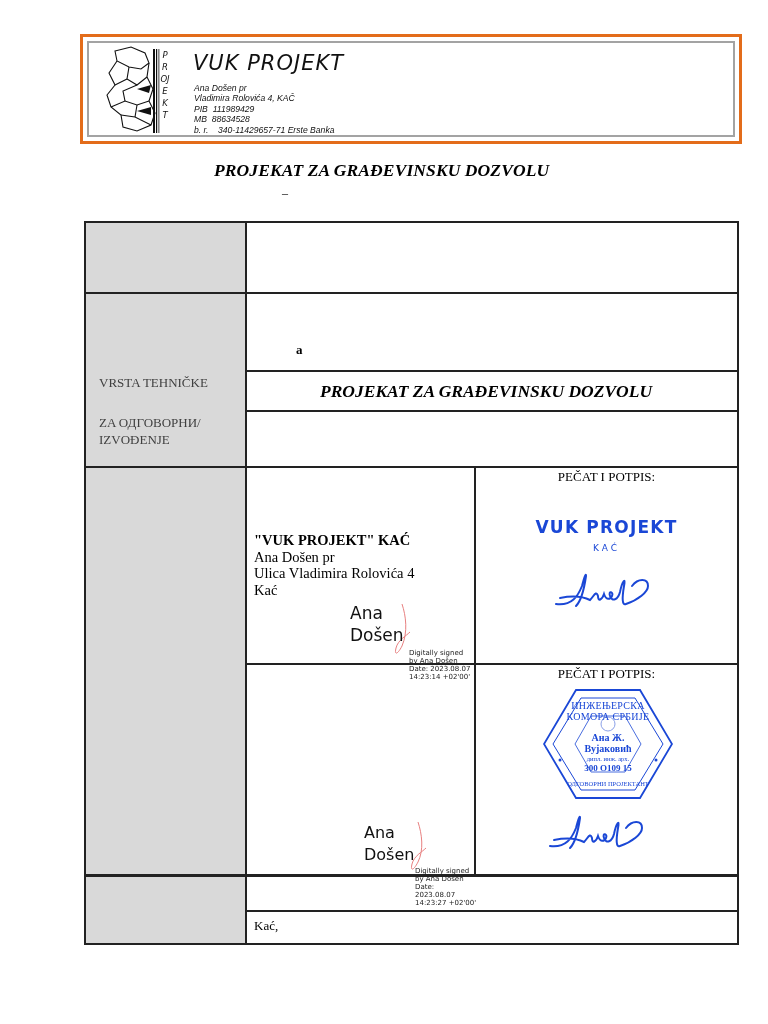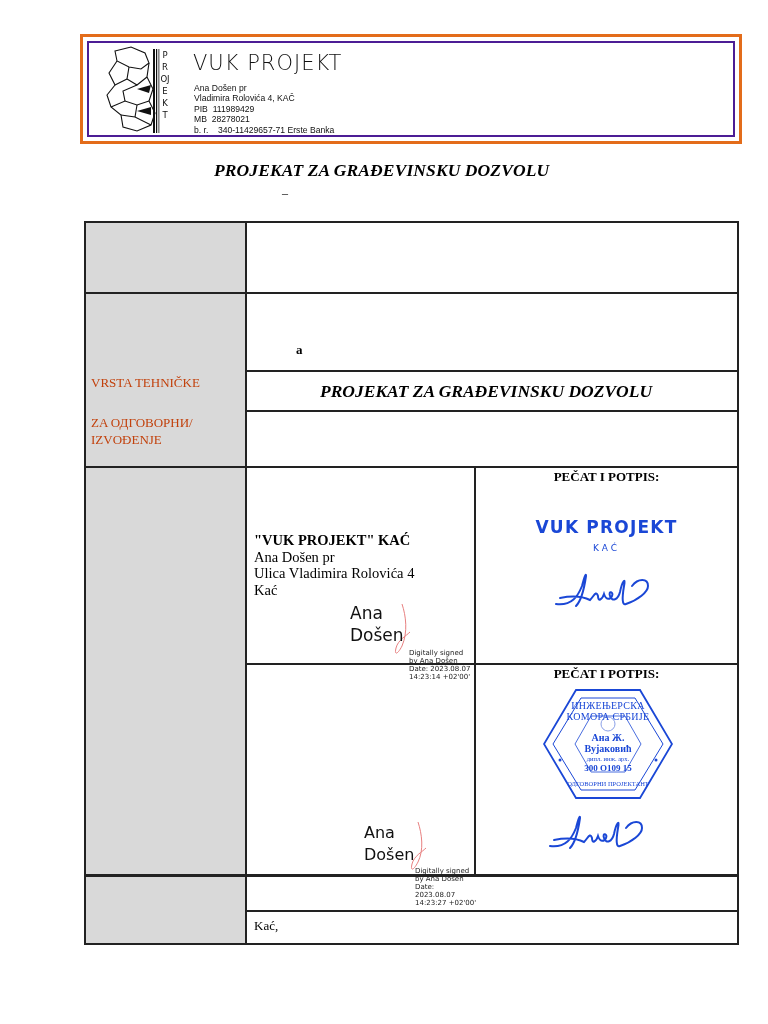--- a/index.html
+++ b/index.html
@@ -9,21 +9,22 @@
     overflow: hidden;
   }
   .abs { position: absolute; }
   
   .frame-outer {
     position: absolute; left: 80px; top: 34px; width: 656px; height: 104px;
     border: 3px solid #e36c1a;
   }
   .frame-inner {
     position: absolute; left: 4px; top: 4px; right: 4px; bottom: 4px;
-    border: 2px solid #4c1d95;
+    border: 2px solid #a3a3a3;
+    font-style: italic;
   }
   .logo { position: absolute; left: 12px; top: 2px; width: 72px; height: 90px; }
   .brand-name {
     position: absolute; left: 104px; top: 8px;
     font-family: "DejaVu Sans", sans-serif; font-weight: 300; font-size: 21px;
     letter-spacing: 1px; color: #111; transform: scaleY(1.05);
   }
   .brand-lines {
     position: absolute; left: 105px; top: 40px;
     font-family: "Liberation Sans", sans-serif; font-size: 8.6px; line-height: 10.4px; color: #111;
@@ -34,29 +35,29 @@
     padding-left: 214px; box-sizing: border-box;
     font-weight: bold; font-style: italic; font-size: 17.5px; letter-spacing: 0.1px;
   }
   .dash { position: absolute; left: 282px; top: 186px; font-size: 12px; }
   
   .cell { position: absolute; box-sizing: border-box; }
   .gray { background: #d9d9d9; }
   .hl { position: absolute; height: 1.5px; background: #222; }
   .vl { position: absolute; width: 1.5px; background: #222; }
   .label {
-    font-size: 13px; line-height: 17px; color: #c2410c;
+    font-size: 13px; line-height: 17px; color: #404040; margin-left: 8px;
   }
   .big-title {
     font-weight: bold; font-style: italic; font-size: 17.5px;
   }
   .body-text { font-size: 14.5px; line-height: 16.5px; }
   .sig-name { font-family: "DejaVu Sans", sans-serif; font-size: 17px; line-height: 22px; color: #111; }
   .sig-meta { font-family: "DejaVu Sans", sans-serif; font-size: 7px; line-height: 8px; color: #222; margin-top: 41px; }
-  .stamp-head { font-size: 13px; text-align: center; font-weight: bold; }
+  .stamp-head { font-size: 13px; text-align: center; }
   .blue { color: #1a47d6; }
 </style>
 </head>
 <body>
 
 <div class="frame-outer">
   <div class="frame-inner">
     <svg class="logo" viewBox="0 0 72 90">
       <g fill="none" stroke="#111" stroke-width="1.1">
         <path d="M14 6 L30 2 L44 8 L48 18 L40 24 L28 22 L16 16 Z"></path>
@@ -73,21 +74,21 @@
       <rect x="52" y="4" width="2" height="84" fill="#111"></rect>
       <rect x="55" y="4" width="1.2" height="84" fill="#111"></rect>
       <rect x="57.5" y="4" width="0.8" height="84" fill="#111"></rect>
     </svg>
     <div class="abs" style="left:71px; top:6px; width:10px; font-family:'DejaVu Sans',sans-serif; font-size:8.5px; line-height:12px; text-align:center; color:#111; word-break:break-all;">PROJEKT</div>
     <div class="brand-name">VUK PROJEKT</div>
     <div class="brand-lines">
       <div>Ana Došen pr</div>
       <div>Vladimira Rolovića 4, KAČ</div>
       <div style="white-space:pre;">PIB  111989429</div>
-      <div style="white-space:pre;">MB  28278021</div>
+      <div style="white-space:pre;">MB  88634528</div>
       <div style="white-space:pre;">b. r.    340-11429657-71 Erste Banka</div>
     </div>
   </div>
 </div>
 
 <div class="doc-title">PROJEKAT ZA GRAĐEVINSKU DOZVOLU</div>
 <div class="dash">–</div>
 
 <div class="cell gray" style="left:85px; top:222px; width:161px; height:71px;"></div>
 <div class="cell gray" style="left:85px; top:293px; width:161px; height:118px;"></div>

